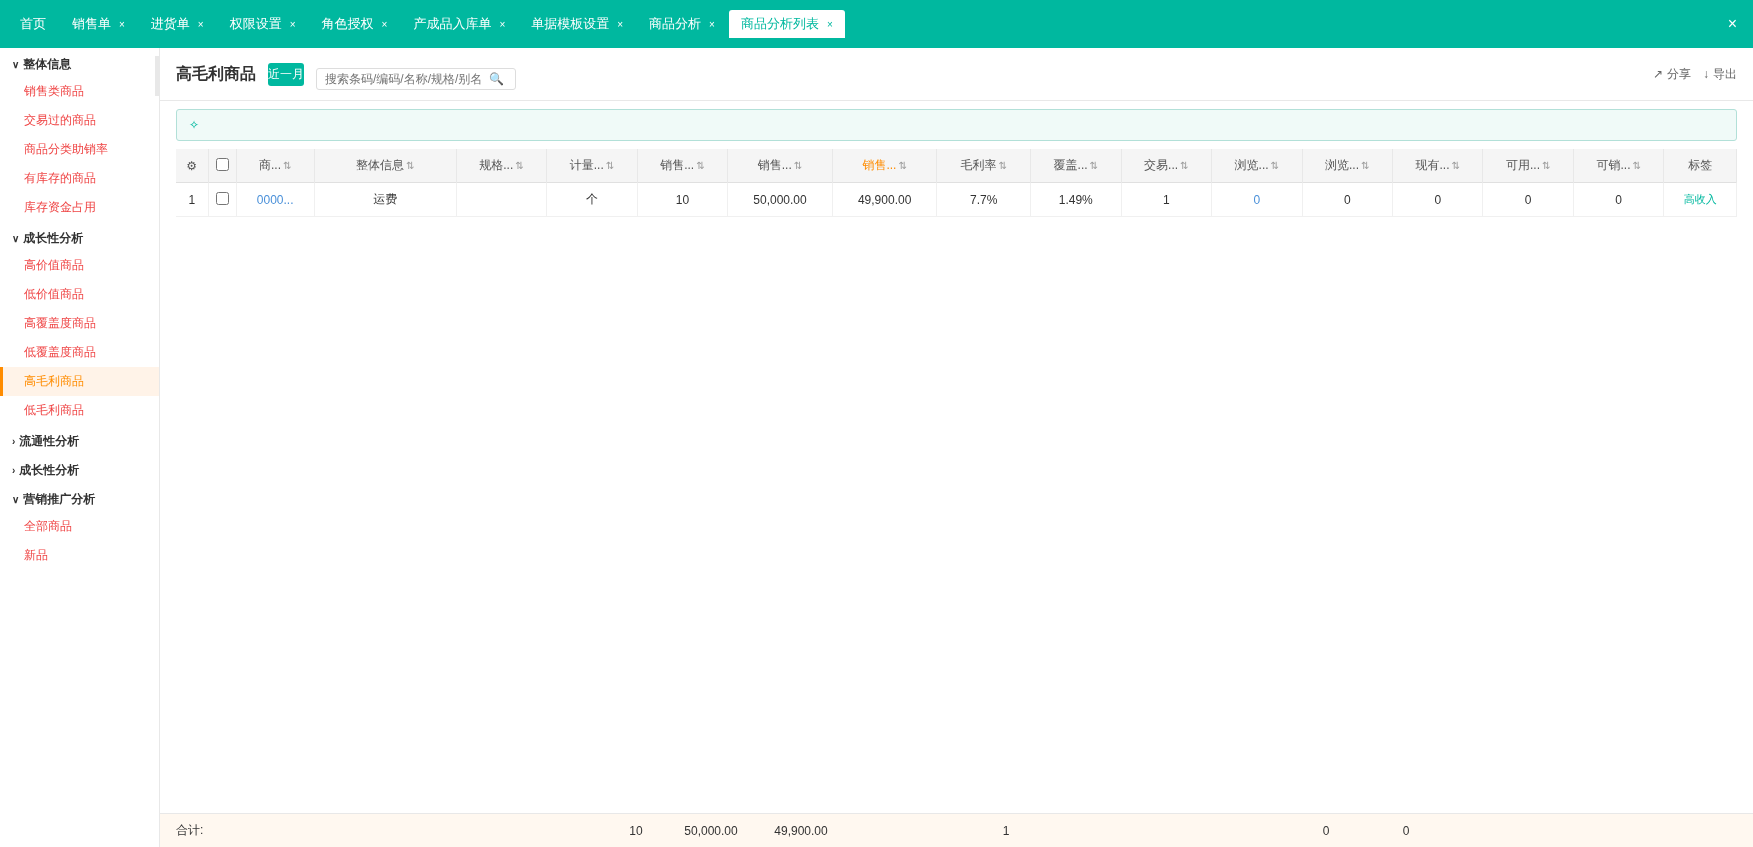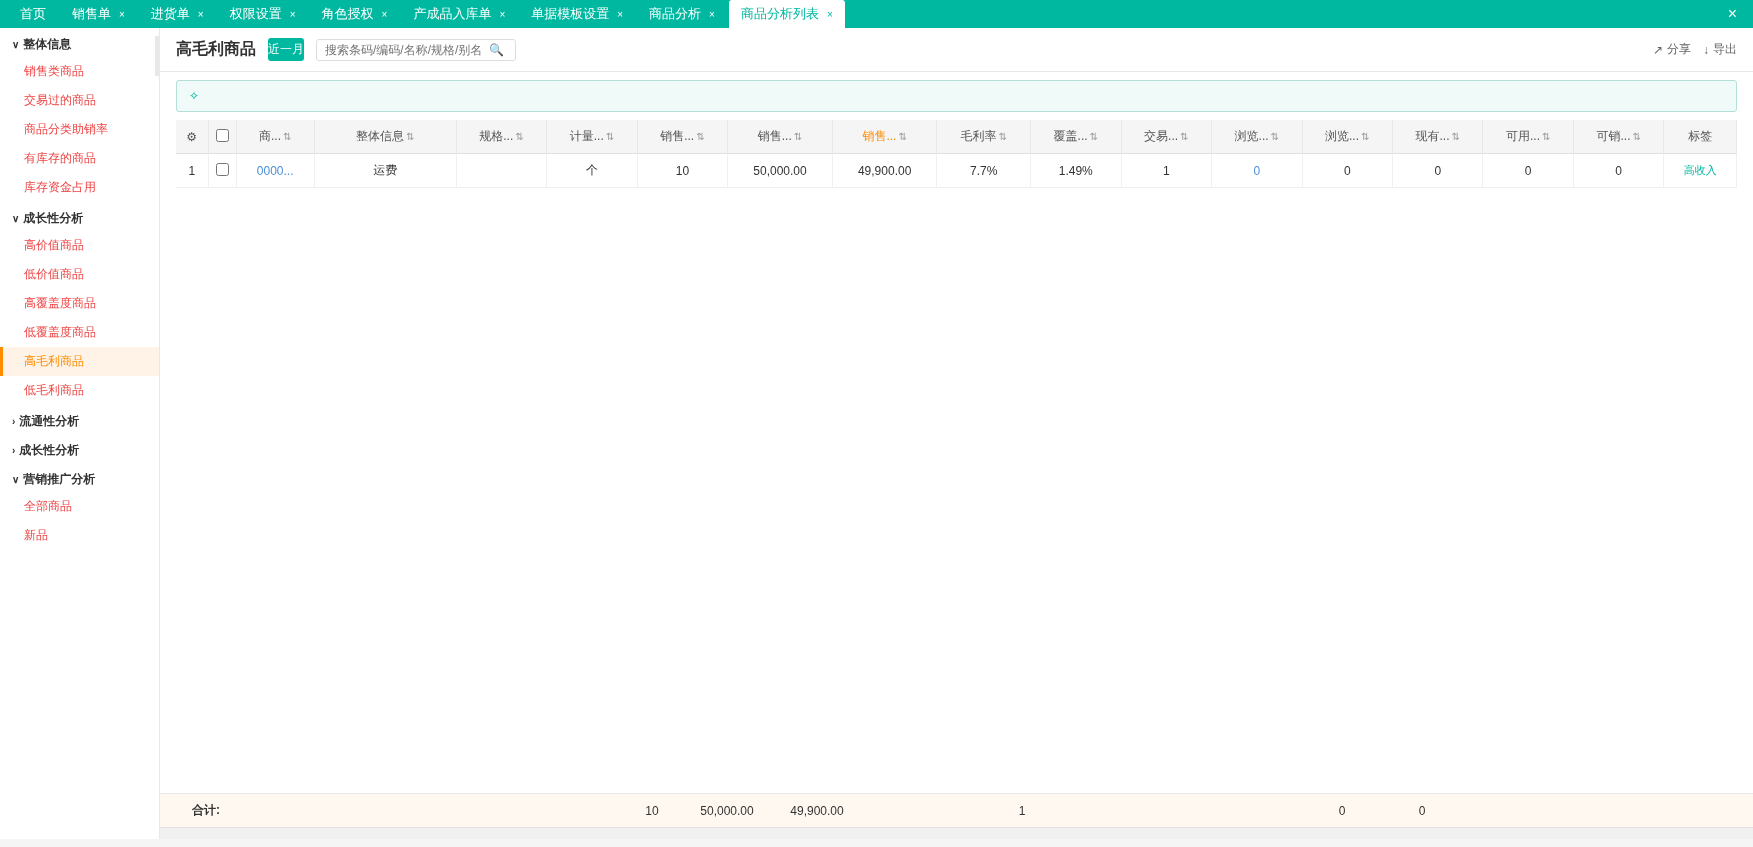--- a/index.html
+++ b/index.html
@@ -3,21 +3,21 @@
   <meta charset="utf-8">
   <style>
     * { margin: 0; padding: 0; box-sizing: border-box; }
     body { font-family: 'Microsoft YaHei', Arial, sans-serif; font-size: 12px; background: #f5f5f5; overflow: hidden; width: 1753px; height: 847px; }
 
     
     .topnav {
       display: flex;
       align-items: center;
       background: #00b89f;
-      height: 28px;
+      height: 48px;
       padding: 0 8px;
       gap: 2px;
       flex-shrink: 0;
     }
     .topnav-item {
       display: flex;
       align-items: center;
       padding: 0 12px;
       height: 28px;
       color: #fff;
@@ -127,20 +127,21 @@
       font-size: 12px;
     }
     .search-box {
       display: flex;
       align-items: flex-end;
       border: 1px solid #ddd;
       border-radius: 3px;
       padding: 3px 8px;
       gap: 4px;
       min-width: 200px;
+      margin-top: 10px;
     }
     .search-box input {
       border: none;
       outline: none;
       font-size: 12px;
       color: #999;
       width: 160px;
     }
     .search-icon { color: #aaa; }
     .header-actions {
@@ -226,24 +227,23 @@
       align-items: center;
       background: #fff8f0;
       border-top: 1px solid #e8e8e8;
       padding: 8px 16px;
       flex-shrink: 0;
       font-size: 12px;
       color: #333;
       gap: 0;
     }
     .footer-label {
-      font-weight: bold;
+      font-weight: normal;
       width: 120px;
       flex-shrink: 0;
-      margin-left: 16px;
     }
     .footer-cells {
       display: flex;
       flex: 1;
       gap: 0;
     }
     .footer-cell {
       text-align: center;
       padding: 0 6px;
     }

